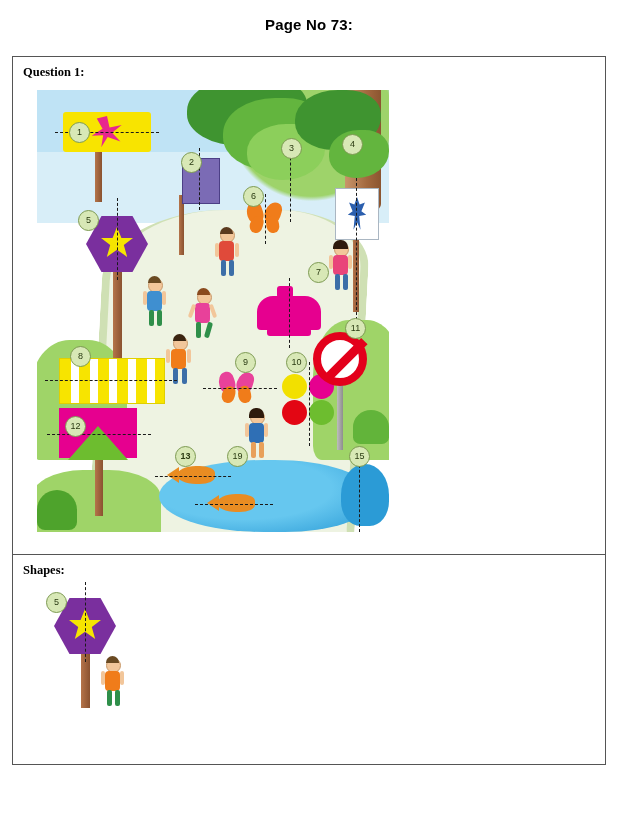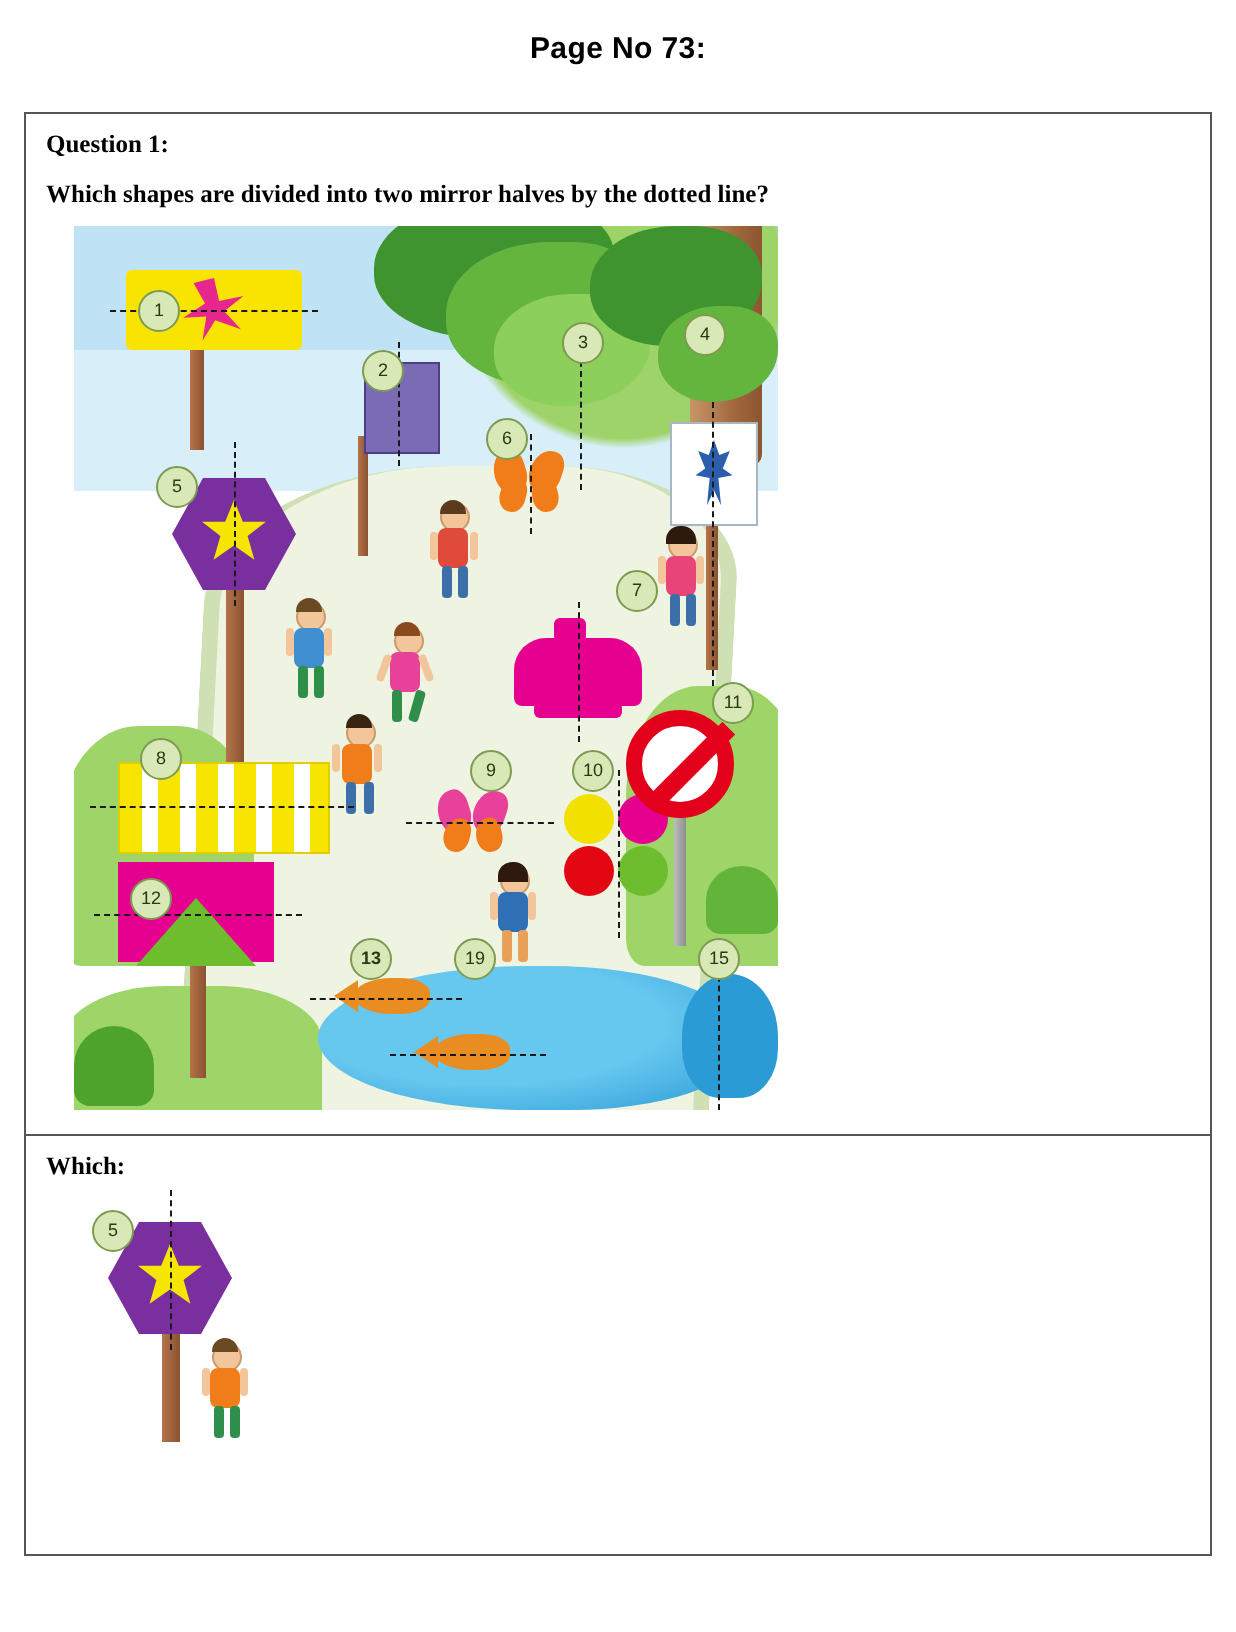--- a/index.html
+++ b/index.html
@@ -25,21 +25,21 @@
   }
   .sheet {
     position: absolute;
     left: 12px;
     top: 56px;
     width: 594px;
     border: 1px solid #555555;
     box-sizing: border-box;
   }
   .q-block {
-    padding: 8px 10px 6px 10px;
+    padding: 8px 10px 16px 10px;
     border-bottom: 1px solid #555555;
   }
   .a-block {
     padding: 8px 10px 6px 10px;
   }
   .block-label {
     font-weight: bold;
     font-size: 12.5px;
     margin-bottom: 10px;
   }
@@ -260,21 +260,20 @@
 </style>
 </head>
 <body>
 
 <div class="page-title">Page No 73:</div>
 
 <div class="sheet">
 
   <div class="q-block">
     <div class="block-label">Question 1:</div>
-    <div class="block-text">Which shapes are divided into two mirror halves by the dotted line?</div>
 
     <div class="illus-wrap">
       <div class="scene">
         <div class="sky"></div>
 
         <div class="trunk"></div>
         <div class="foliage dark" style="left:150px;top:-14px;width:120px;height:70px;"></div>
         <div class="foliage" style="left:186px;top:8px;width:104px;height:72px;"></div>
         <div class="foliage light" style="left:210px;top:34px;width:78px;height:56px;"></div>
         <div class="foliage dark" style="left:258px;top:0px;width:86px;height:60px;"></div>
@@ -351,21 +350,21 @@
           <div class="dot" style="left:3px;top:28px;background:#e30613;"></div>
           <div class="dot" style="left:30px;top:28px;background:#6dbd2f;"></div>
         </div>
         <div class="dline v" style="left:272px;top:272px;height:84px;"></div>
         <div class="badge" style="left:249px;top:262px;">10</div>
 
         <div class="sign-post" style="left:300px;top:294px;width:6px;height:66px;background:linear-gradient(90deg,#bdbdbd,#8e8e8e);"></div>
         <div class="shape no-entry" style="left:276px;top:242px;">
           <div class="no-slash" style="left:-1px;top:15px;"></div>
         </div>
-        <div class="badge" style="left:319px;top:228px;">11</div>
+        <div class="badge" style="left:308px;top:228px;">11</div>
 
         <div class="sign-post" style="left:58px;top:368px;width:8px;height:58px;"></div>
         <div class="shape pink-rect" style="left:22px;top:318px;">
           <div class="green-tri" style="left:9px;top:18px;"></div>
         </div>
         <div class="dline h" style="left:10px;top:344px;width:104px;"></div>
         <div class="badge" style="left:28px;top:326px;">12</div>
 
         <div class="shape" style="left:130px;top:376px;width:50px;height:20px;">
           <div class="fish" style="left:10px;top:0px;"></div>
@@ -445,21 +444,21 @@
           <div class="leg" style="left:16px;top:32px;background:#e8a05a;"></div>
         </div>
 
         <div class="bush" style="left:316px;top:320px;width:36px;height:34px;"></div>
         <div class="bush" style="left:0px;top:400px;width:40px;height:40px;background:#4ea32c;"></div>
       </div>
     </div>
   </div>
 
   <div class="a-block">
-    <div class="block-label">Which:</div>
+    <div class="block-label">Shapes:</div>
 
     <div class="ans-scene">
       <div class="sign-post" style="left:44px;top:62px;width:9px;height:58px;"></div>
       <div class="shape hex" style="left:17px;top:10px;">
         <div class="star6" style="left:14px;top:11px;"></div>
       </div>
       <div class="dline v" style="left:48px;top:-6px;height:80px;"></div>
       <div class="badge" style="left:9px;top:4px;">5</div>
 
       <div class="kid" style="left:62px;top:70px;width:30px;height:58px;">

